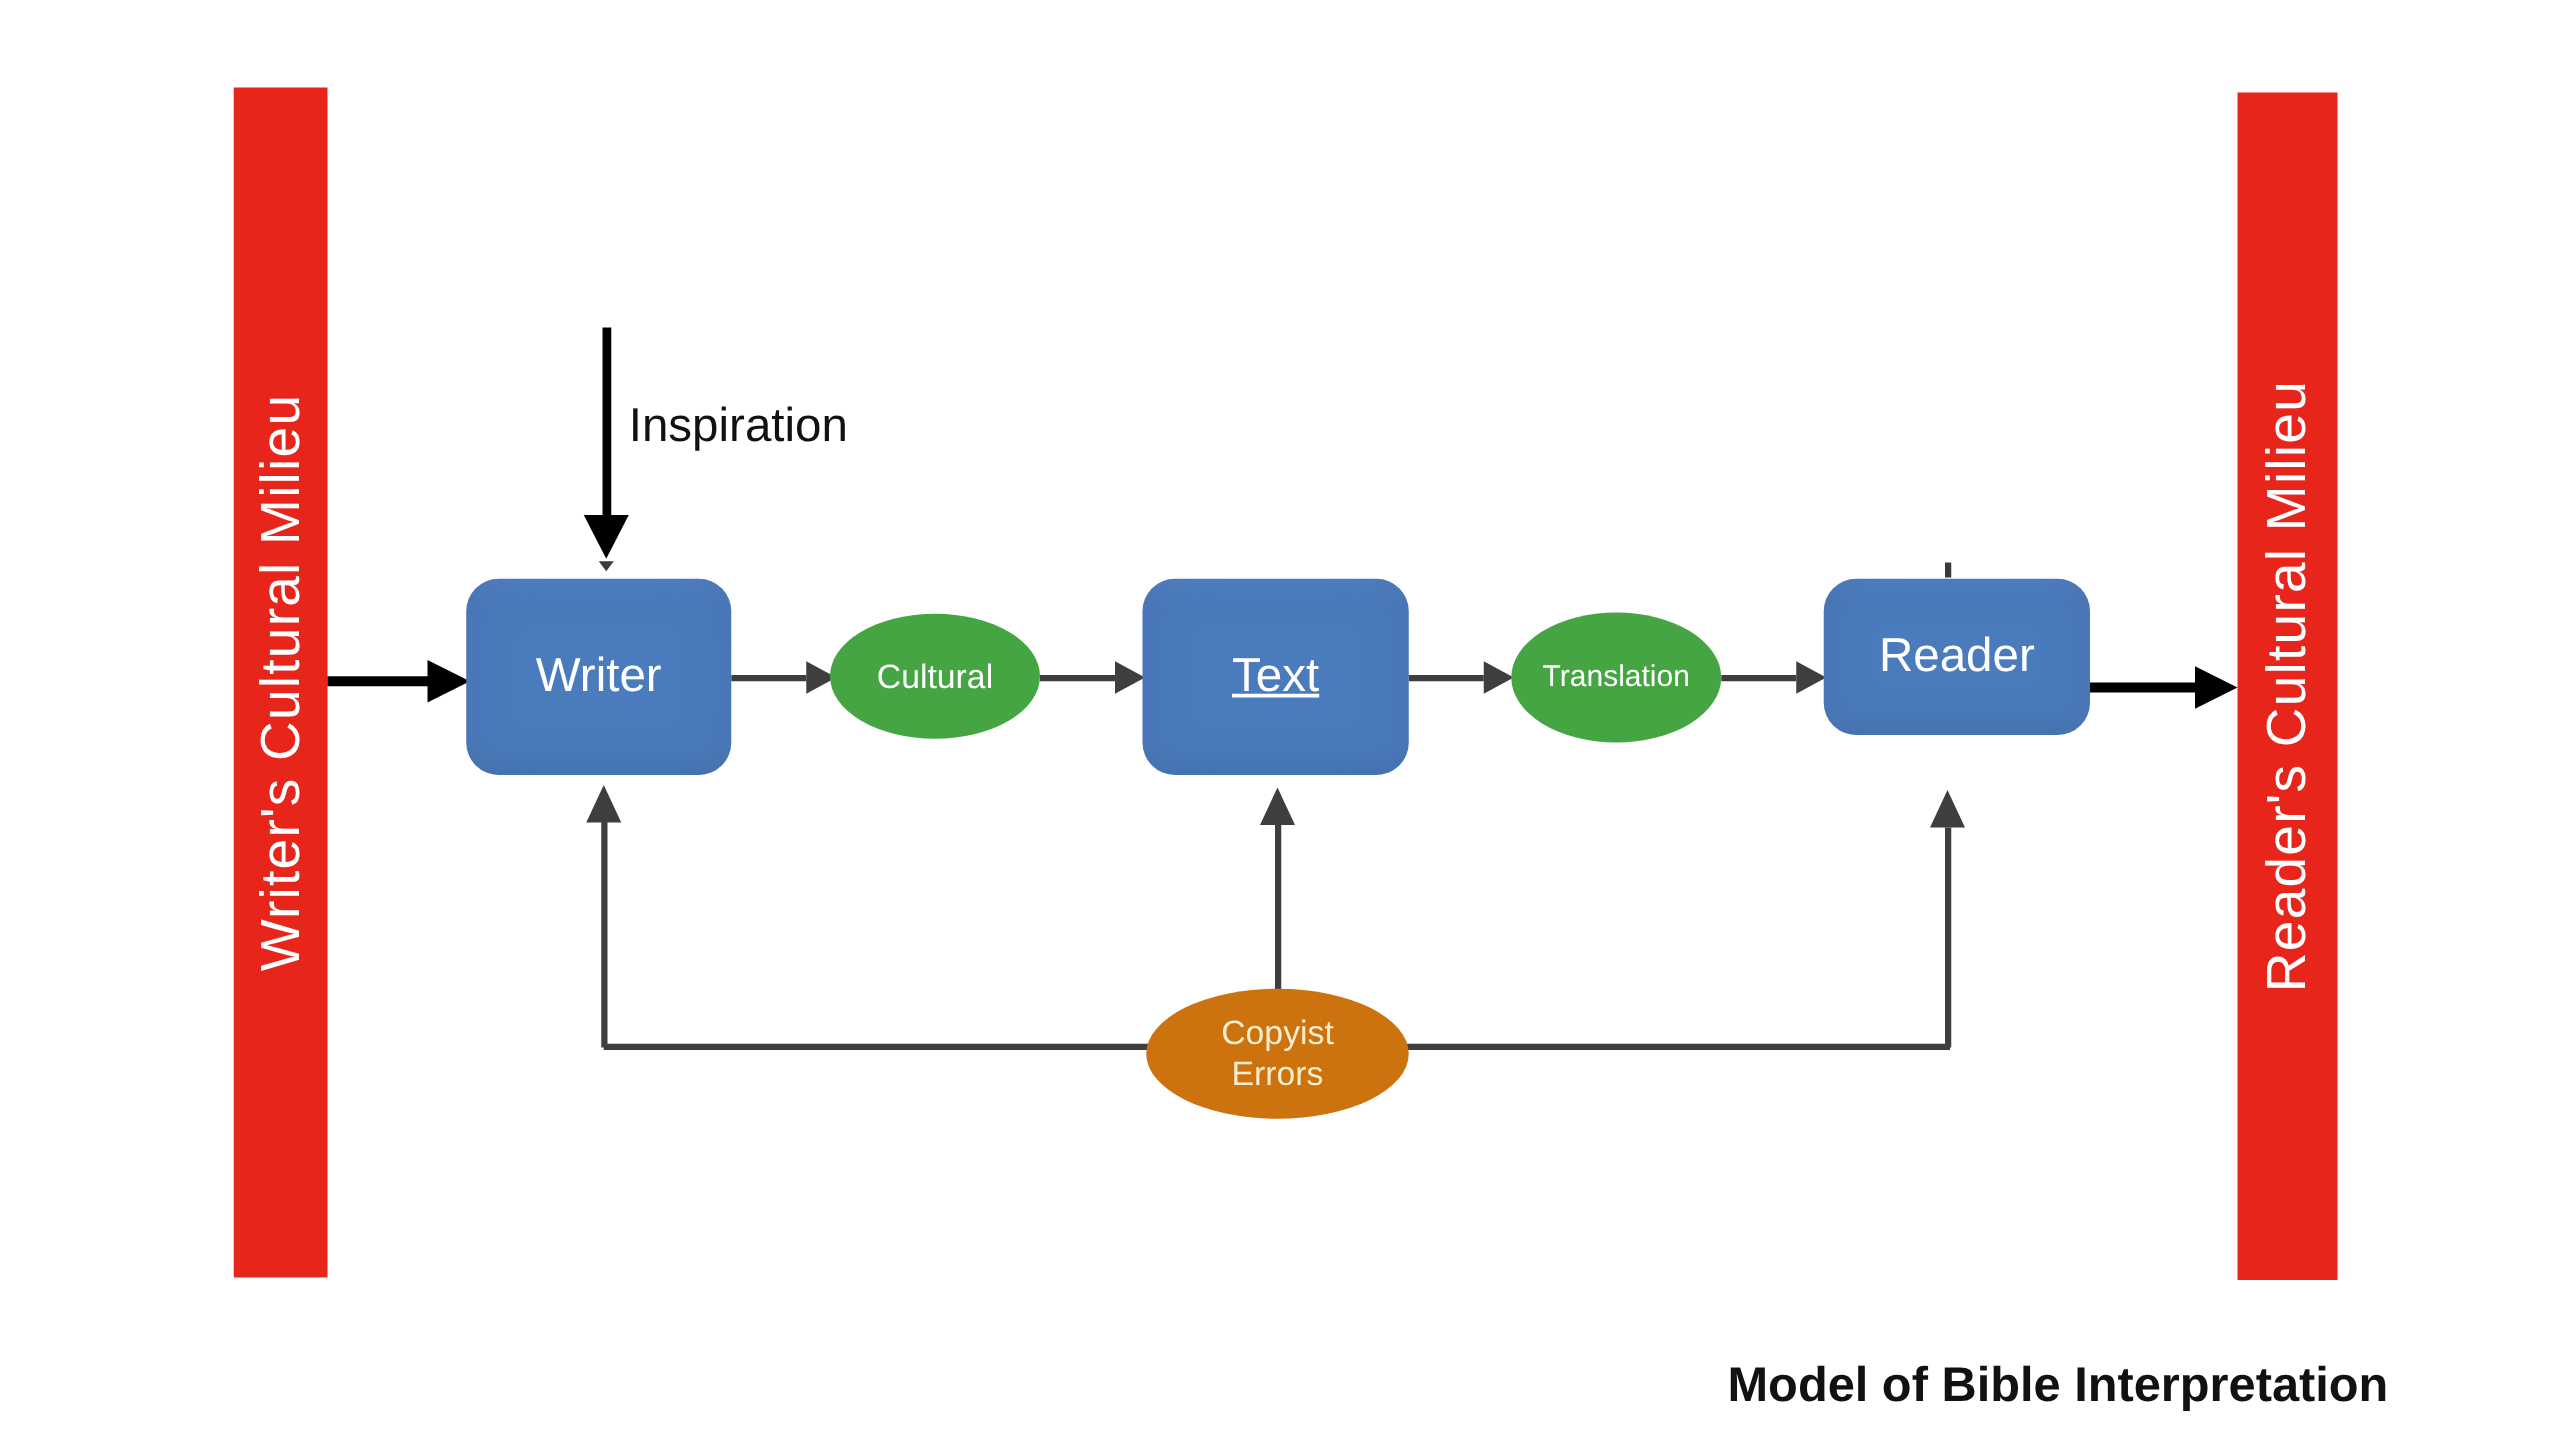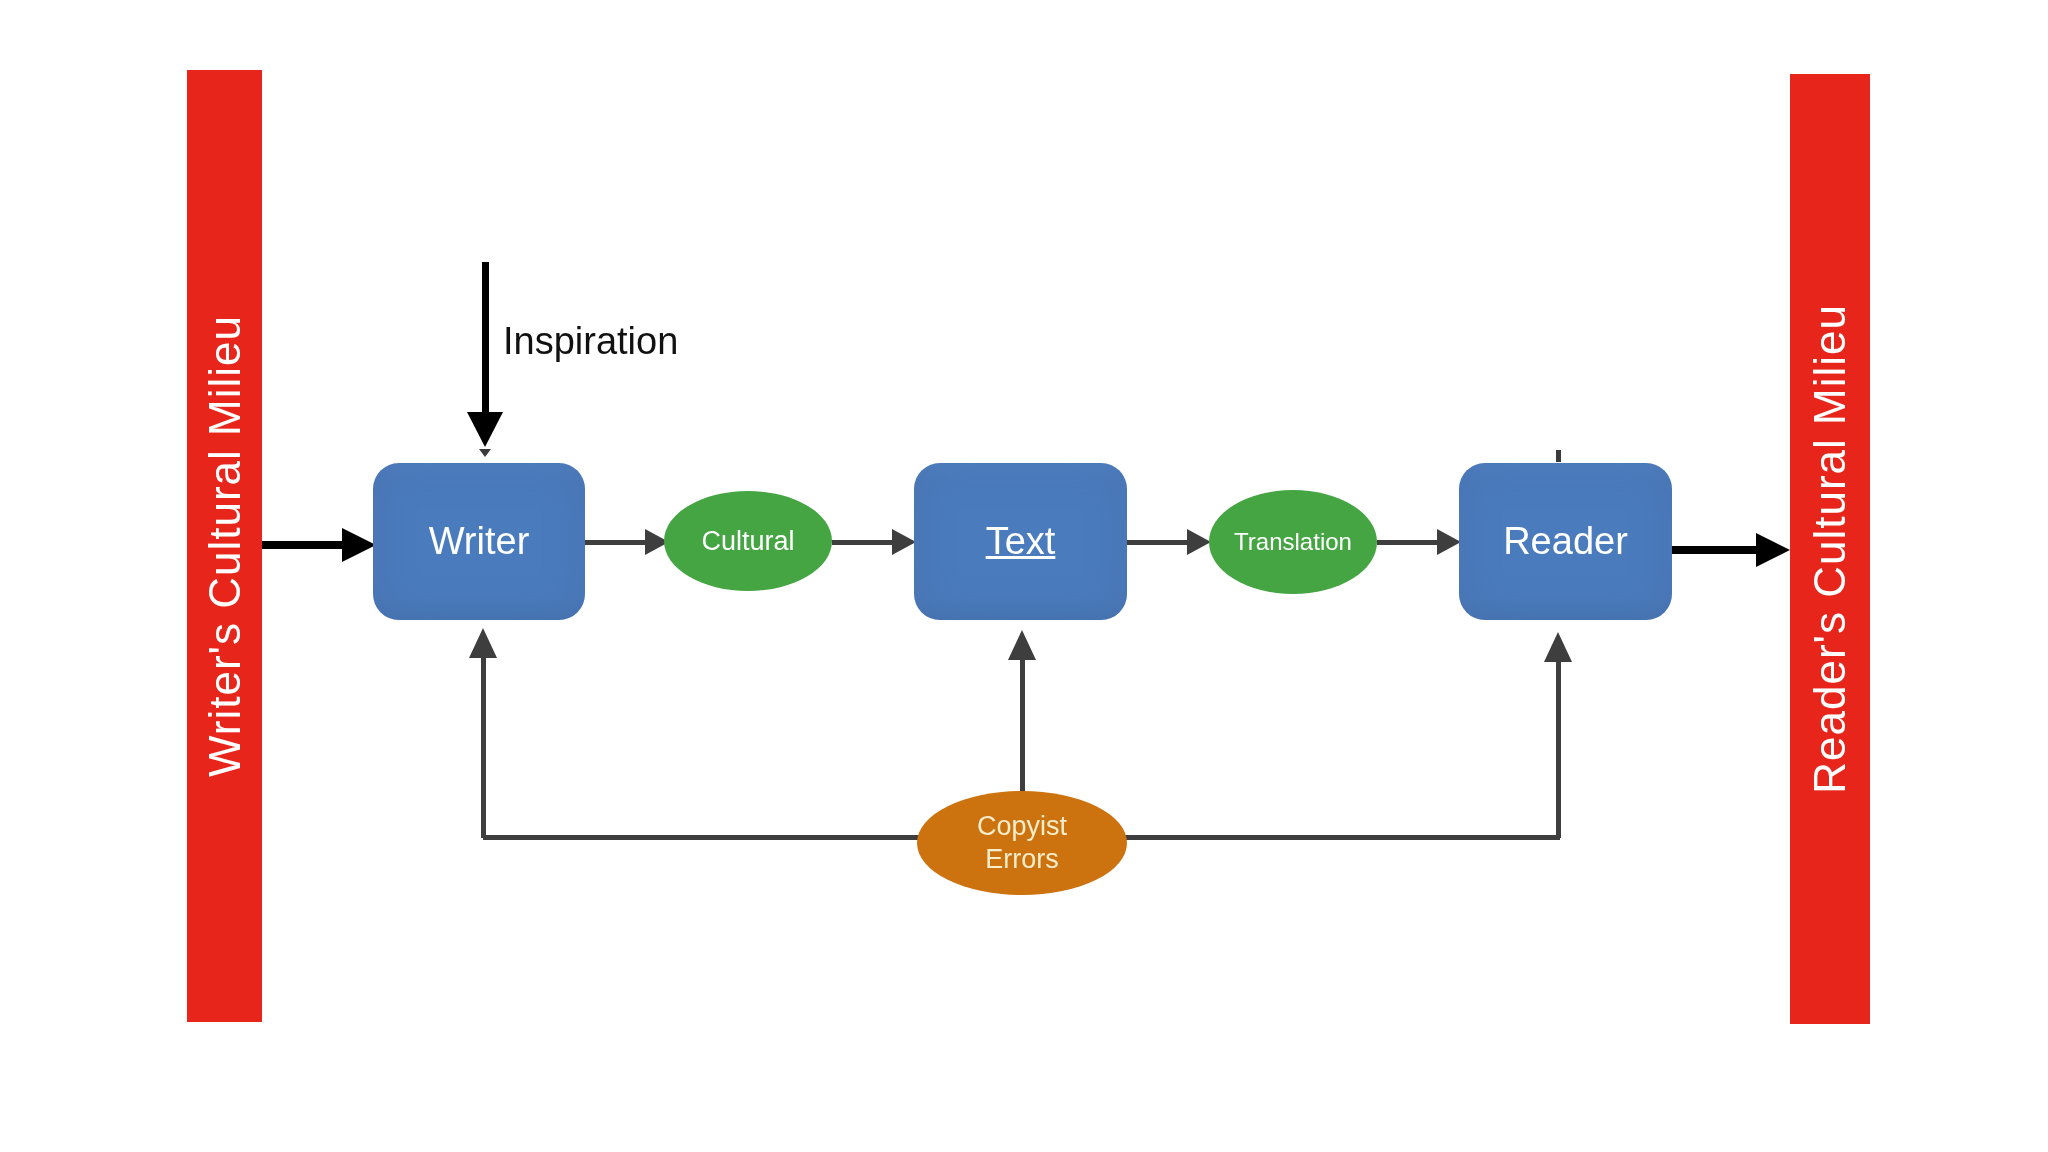--- a/index.html
+++ b/index.html
@@ -37,21 +37,21 @@
     font-weight:bold;font-size:54px;
   }
   .process-box{
     background:linear-gradient(180deg,#4e80c2 0%,var(--blue,#4a7bbd) 14%,var(--blue,#4a7bbd) 86%,#4677b6 100%);
     border-radius:26px;
     font-size:38px;
     box-shadow:inset 0 0 40px rgba(70,90,140,.25);
   }
   .writer{left:373px;top:463px;width:212px;height:157px;}
   .textbox{left:914px;top:463px;width:213px;height:157px;text-decoration:underline;}
-  .reader{left:1459px;top:463px;width:213px;height:157px;}
+  .reader{left:1459px;top:463px;width:213px;height:125px;}
   .language{left:664px;top:491px;width:168px;height:100px;background:var(--green,#45a543);font-size:27px;}
   .translation{left:1209px;top:490px;width:168px;height:104px;background:var(--green,#45a543);font-size:24px;}
   .copyist{
     left:917px;top:791px;width:210px;height:104px;
     background:var(--orange,#cc720f);
     color:var(--copyist-text,#f6edcb);
     font-size:27px;line-height:33px;text-align:left;flex-direction:column;
   }
 
   
@@ -133,14 +133,15 @@
   <div class="head-up" style="left:1008px;top:630px;"></div>
 
   <div class="shaft-v" style="left:1556px;top:662px;height:176px;"></div>
   <div class="head-up" style="left:1544px;top:632px;"></div>
 
   <div class="node ellipse copyist">
     <span>Copyist</span>
     <span>Errors</span>
   </div>
 
+  <div class="diagram-title">Model of Bible Interpretation</div>
 
 </div>
 
 </body></html>

